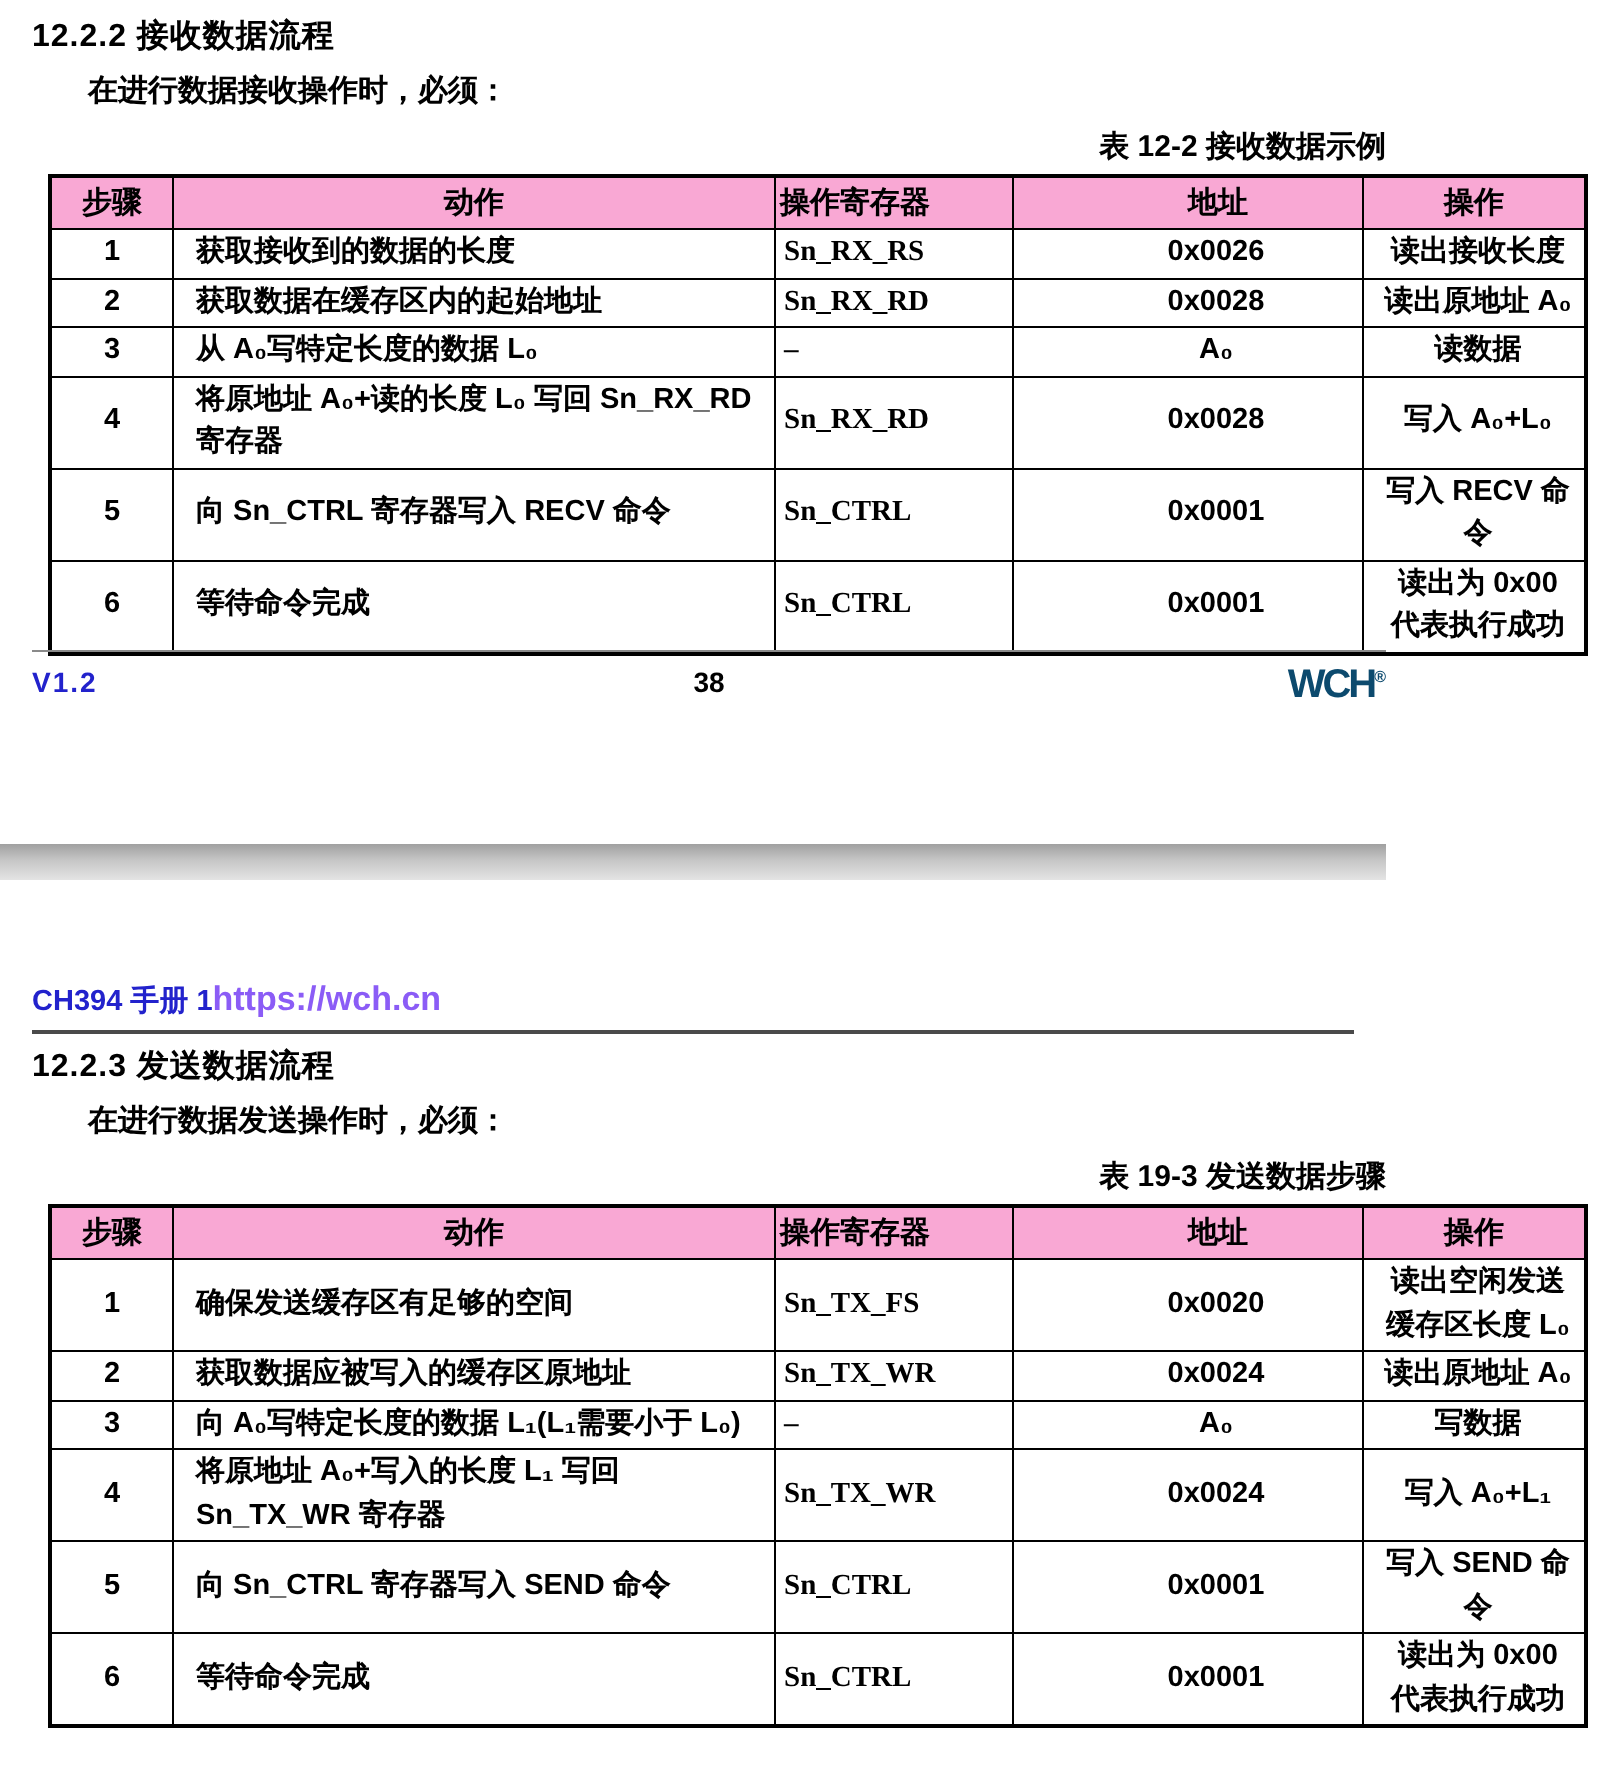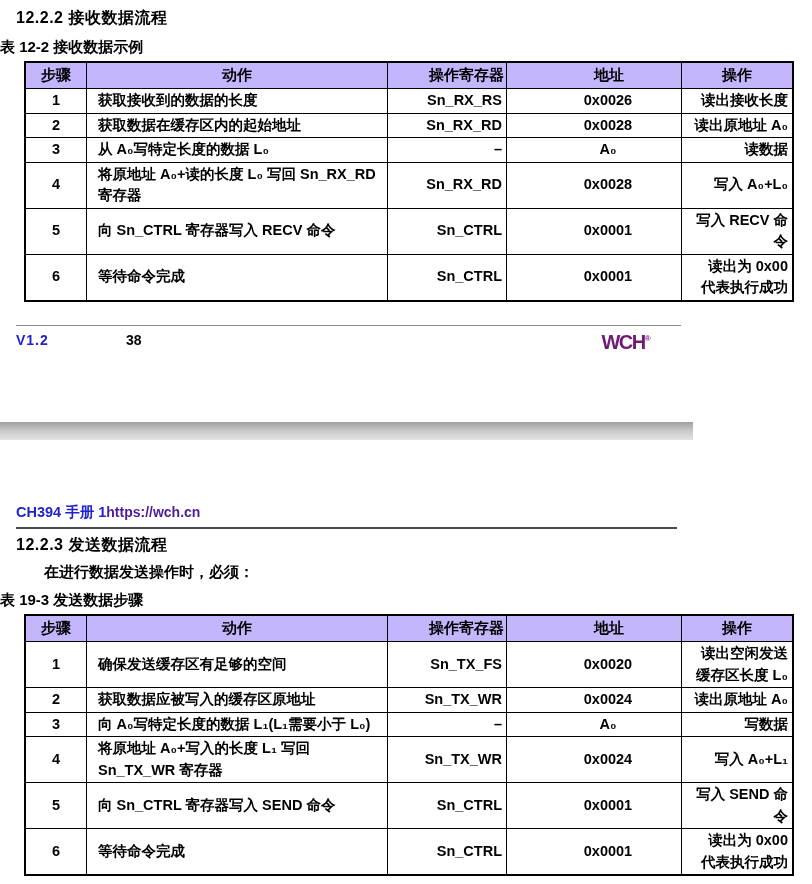--- a/index.html
+++ b/index.html
@@ -10,76 +10,77 @@
     -webkit-font-smoothing:antialiased;
   }
   .doc { width:693px; }
 
   .page { position:relative; background:#fff; }
   .page1 { height:422px; }
   .page2 { height:444px; }
 
   h2.sec { font-size:16px; margin:0; padding:8px 0 0 16px; letter-spacing:0.5px; }
   .intro { font-size:15px; margin:7px 0 0 44px; }
-  .caption { text-align:left; font-size:15px; margin:9px 0 4px 0; }
+  .caption { text-align:right; font-size:15px; margin:9px 0 4px 0; }
 
   table.dtable {
     border-collapse:collapse; table-layout:fixed;
     margin-left:24px; width:770px;
     font-size:14.5px; font-weight:bold;
   }
   table.dtable { border:2px solid #000; }
   .dtable th, .dtable td { border:1px solid #000; overflow:hidden; }
   .dtable th {
-    background:#c4b5fd; height:25px; text-align:center;
+    background:#f9a8d4; height:25px; text-align:center;
     font-size:15px; padding:0 2px;
   }
   .dtable td { padding:1px 4px; line-height:21.5px; }
   .dtable th:nth-child(1), .dtable td:nth-child(1) { width:56px; text-align:center; }
   .dtable th:nth-child(2), .dtable td:nth-child(2) { width:296px; }
   .dtable td:nth-child(2) { text-align:left; padding-left:11px; }
-  .dtable th:nth-child(3), .dtable td:nth-child(3) { width:114px; text-align:right; }
+  .dtable th:nth-child(3), .dtable td:nth-child(3) { width:114px; text-align:left;font-family:Liberation Serif, serif; }
   .dtable th:nth-child(4), .dtable td:nth-child(4) { width:140px; text-align:center;padding-left:32px; }
-  .dtable td:nth-child(5) { text-align:right; padding-left:8px; }
+  .dtable td:nth-child(5) { text-align:center; padding-left:8px; }
 
   .footer {
-    position:absolute; top:325px; left:16px; right:12px;
+    position:absolute; top:325px; left:16px; right:0;
     border-top:1px solid #8a8a8a; padding-top:4px;
     display:flex; align-items:center;
   }
   .ver { color:#2222cc; font-size:14px; width:110px; letter-spacing:1px; }
-  .pagenum { flex:1; text-align:left; font-size:14px; }
+  .pagenum { flex:1; text-align:center; font-size:14px; }
   .logo {
-    width:110px; text-align:center; color:#701a75;
+    width:110px; text-align:right; color:#0c4a6e;
     font-size:20px; letter-spacing:-1.5px; font-stretch:condensed;
     line-height:18px; white-space:nowrap;
   }
   .logo .reg { font-size:8px; vertical-align:super; letter-spacing:0; }
 
   .pagebreak {
     height:18px;
     background:linear-gradient(to bottom,#a0a0a0 0%,#c6c6c6 45%,#e4e4e4 100%);
   }
 
   .p2header {
     display:flex; align-items:baseline;
     margin:0 16px; padding-top:50px; padding-bottom:5px;
     border-bottom:2px solid #4a4a4a;
   }
   .hleft { color:#2222cc; font-size:14.5px; }
-  .hright { color:#4c1d95; font-size:14px; text-decoration:none; cursor:pointer;margin-top:14px; }
+  .hright { color:#8b5cf6; font-size:17px; text-decoration:none; cursor:pointer; }
   .page2 h2.sec { padding-top:6px; }
 </style>
 </head>
 <body>
 
 <div class="doc">
 
   <section class="page page1">
     <h2 class="sec">12.2.2 接收数据流程</h2>
+    <p class="intro">在进行数据接收操作时，必须：</p>
     <div class="caption">表 12-2 接收数据示例</div>
     <table class="dtable">
         <thead>
           <tr>
             <th>步骤</th>
             <th>动作</th>
             <th>操作寄存器</th>
             <th>地址</th>
             <th>操作</th>
           </tr>

